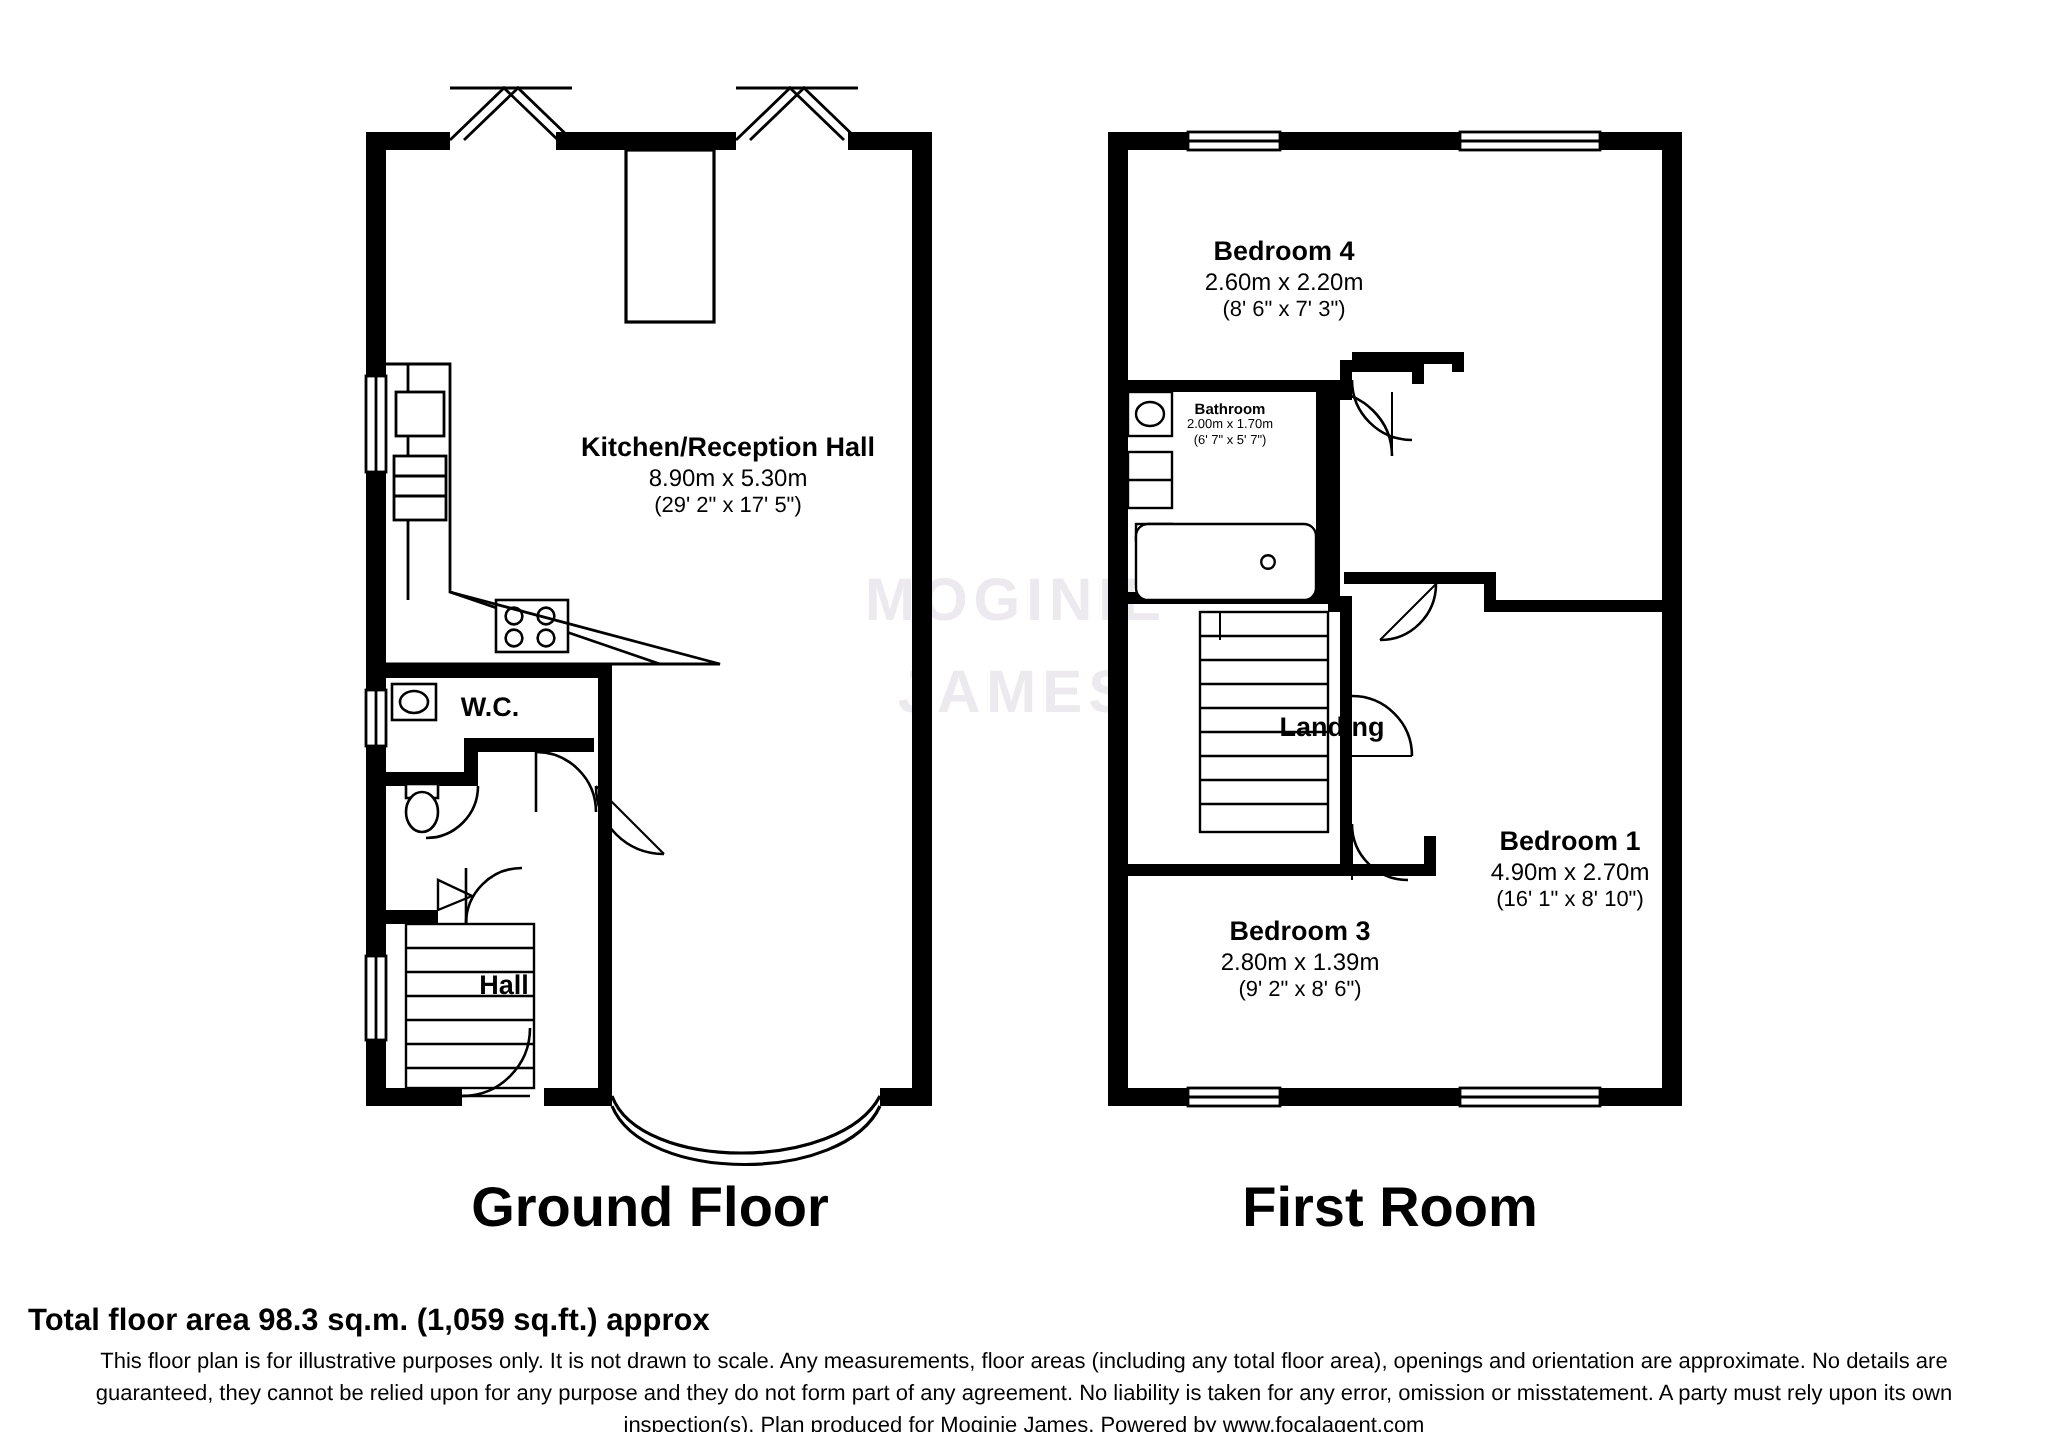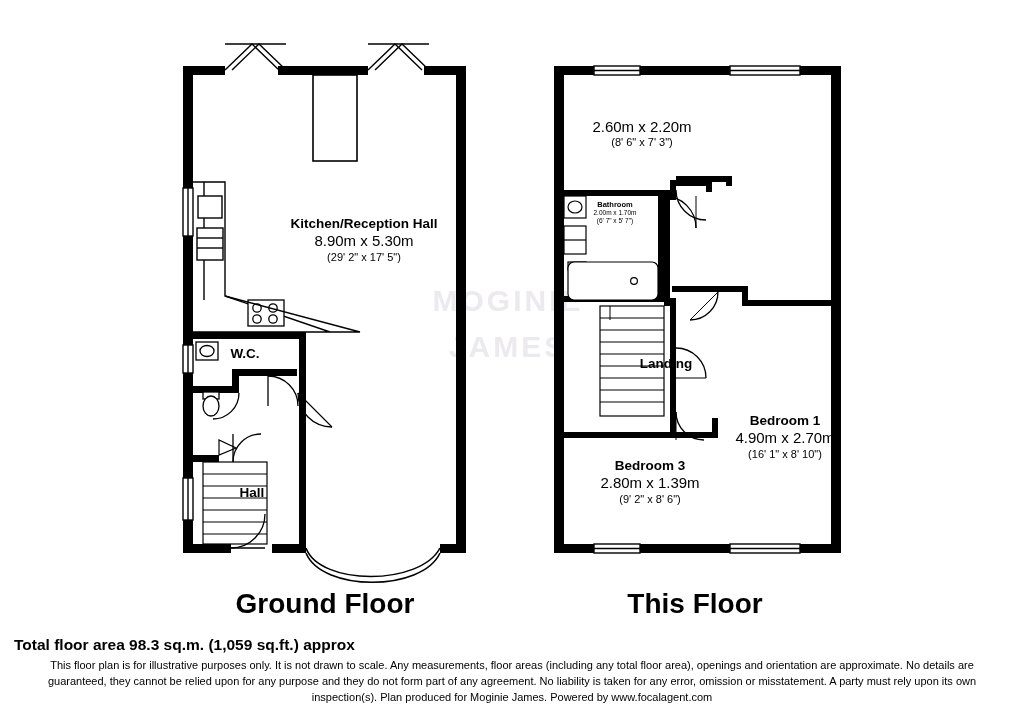--- a/index.html
+++ b/index.html
@@ -44,21 +44,21 @@
   .lbl {
     position: absolute;
     text-align: center;
     line-height: 1.22;
   }
   .room-name {
     font-size: 13.5px;
     font-weight: bold;
   }
   .room-dims {
-    font-size: 15px;
+    font-size: 12px;
   }
   .room-dims2 {
     font-size: 11px;
   }
   .small-name {
     font-size: 7.5px;
     font-weight: bold;
   }
   .small-dims {
     font-size: 6.5px;
@@ -72,20 +72,21 @@
   .footer {
     position: absolute;
     left: 0;
     top: 636px;
     width: 1024px;
   }
   .total-area {
     font-size: 15.5px;
     font-weight: bold;
     padding-left: 14px;
+    margin-top: 16px;
   }
   .disclaimer {
     font-size: 11px;
     text-align: center;
     line-height: 1.45;
     padding: 4px 22px 0 22px;
   }
 </style>
 </head>
 <body>
@@ -295,20 +296,21 @@
     <div class="room-name">Kitchen/Reception Hall</div>
     <div class="room-dims">8.90m x 5.30m</div>
     <div class="room-dims2">(29' 2" x 17' 5")</div>
   </div>
 
   <div class="lbl room-name" style="left:210px; top:346px; width:70px;">W.C.</div>
 
   <div class="lbl room-name" style="left:222px; top:485px; width:60px;">Hall</div>
 
   <div class="lbl" style="left:552px; top:118px; width:180px;">
+    <div class="room-name">Bedroom 4</div>
     <div class="room-dims">2.60m x 2.20m</div>
     <div class="room-dims2">(8' 6" x 7' 3")</div>
   </div>
 
 
   <div class="lbl" style="left:575px; top:200px; width:80px;">
     <div class="small-name">Bathroom</div>
     <div class="small-dims">2.00m x 1.70m</div>
     <div class="small-dims">(6' 7" x 5' 7")</div>
   </div>
@@ -321,20 +323,20 @@
     <div class="room-dims2">(16' 1" x 8' 10")</div>
   </div>
 
   <div class="lbl" style="left:560px; top:458px; width:180px;">
     <div class="room-name">Bedroom 3</div>
     <div class="room-dims">2.80m x 1.39m</div>
     <div class="room-dims2">(9' 2" x 8' 6")</div>
   </div>
 
   <div class="floor-title" style="left:185px; top:588px; width:280px;">Ground Floor</div>
-  <div class="floor-title" style="left:555px; top:588px; width:280px;">This Floor</div>
+  <div class="floor-title" style="left:555px; top:588px; width:280px;">First Room</div>
 
   <div class="footer">
     <div class="total-area">Total floor area 98.3 sq.m. (1,059 sq.ft.) approx</div>
     <div class="disclaimer">This floor plan is for illustrative purposes only. It is not drawn to scale. Any measurements, floor areas (including any total floor area), openings and orientation are approximate. No details are guaranteed, they cannot be relied upon for any purpose and they do not form part of any agreement. No liability is taken for any error, omission or misstatement. A party must rely upon its own inspection(s). Plan produced for Moginie James. Powered by www.focalagent.com</div>
   </div>
 
 </div>
 
 </body></html>

